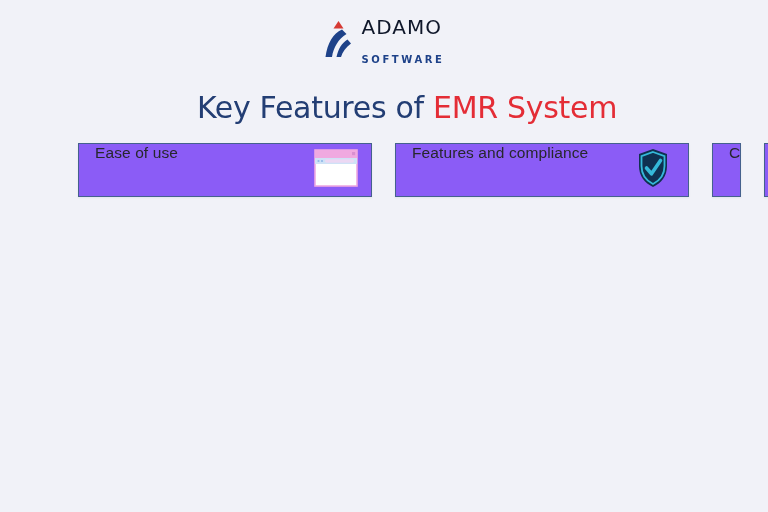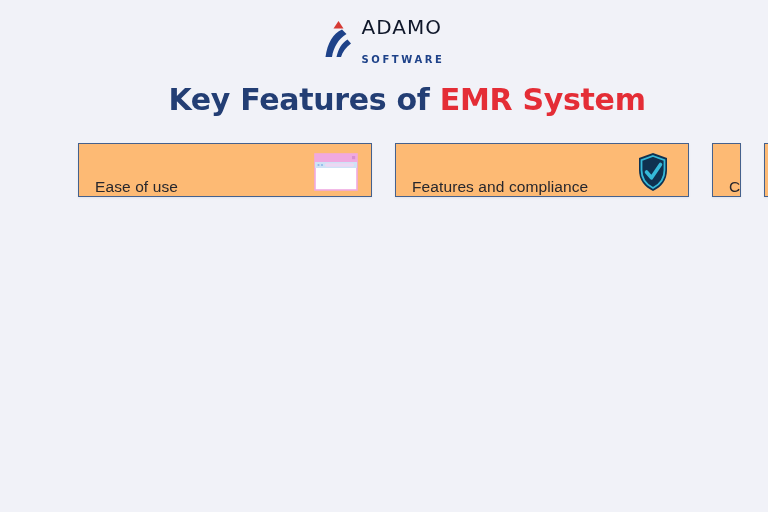--- a/index.html
+++ b/index.html
@@ -15,38 +15,38 @@
   .logo-text { text-align:left; line-height:1; }
   .logo-name {
     font-family:"DejaVu Sans", sans-serif;
     font-weight:normal; font-size:20px; color:#0f172a; letter-spacing:1px;
   }
   .logo-sub {
     font-family:"DejaVu Sans", sans-serif;
     font-weight:bold; font-size:10px; color:#1e4289; letter-spacing:2.6px; margin-top:18px;
   }
   .title {
-    margin-top:17px;
+    margin-top:25px;
     font-family:"DejaVu Sans", sans-serif;
-    font-weight:bold; font-size:30px; letter-spacing:-0.3px;padding-left:46px;
+    font-weight:normal; font-size:30px; letter-spacing:-0.3px;padding-left:46px;
   }
   .title .t-prefix { color:#233e74; }
   .title .t-highlight { color:#e42d36; }
   .grid {
     position:absolute; top:143px; left:78px;
     display:grid;
     grid-template-columns:294px 294px;
     grid-auto-rows:54px;
     column-gap:23px; row-gap:12px;
     grid-auto-flow:column;
   }
   .card {
-    background:#fdba74;
+    background:#8b5cf6;
     border:1.5px solid #45618d;
-    display:flex; align-items:flex-end; justify-content:space-between;
+    display:flex; align-items:flex-start; justify-content:space-between;
     padding:0 11px 0 16px;
     position:relative; overflow:hidden;
     box-shadow:0 1px 2px rgba(30,50,90,0.07);
   }
   .card .label {
     font-size:15.5px; color:#27272d; letter-spacing:0.1px; z-index:2;
   }
   .card .icon {
     width:48px; height:48px; display:flex; align-items:center; justify-content:center;
     z-index:1; flex-shrink:0;

